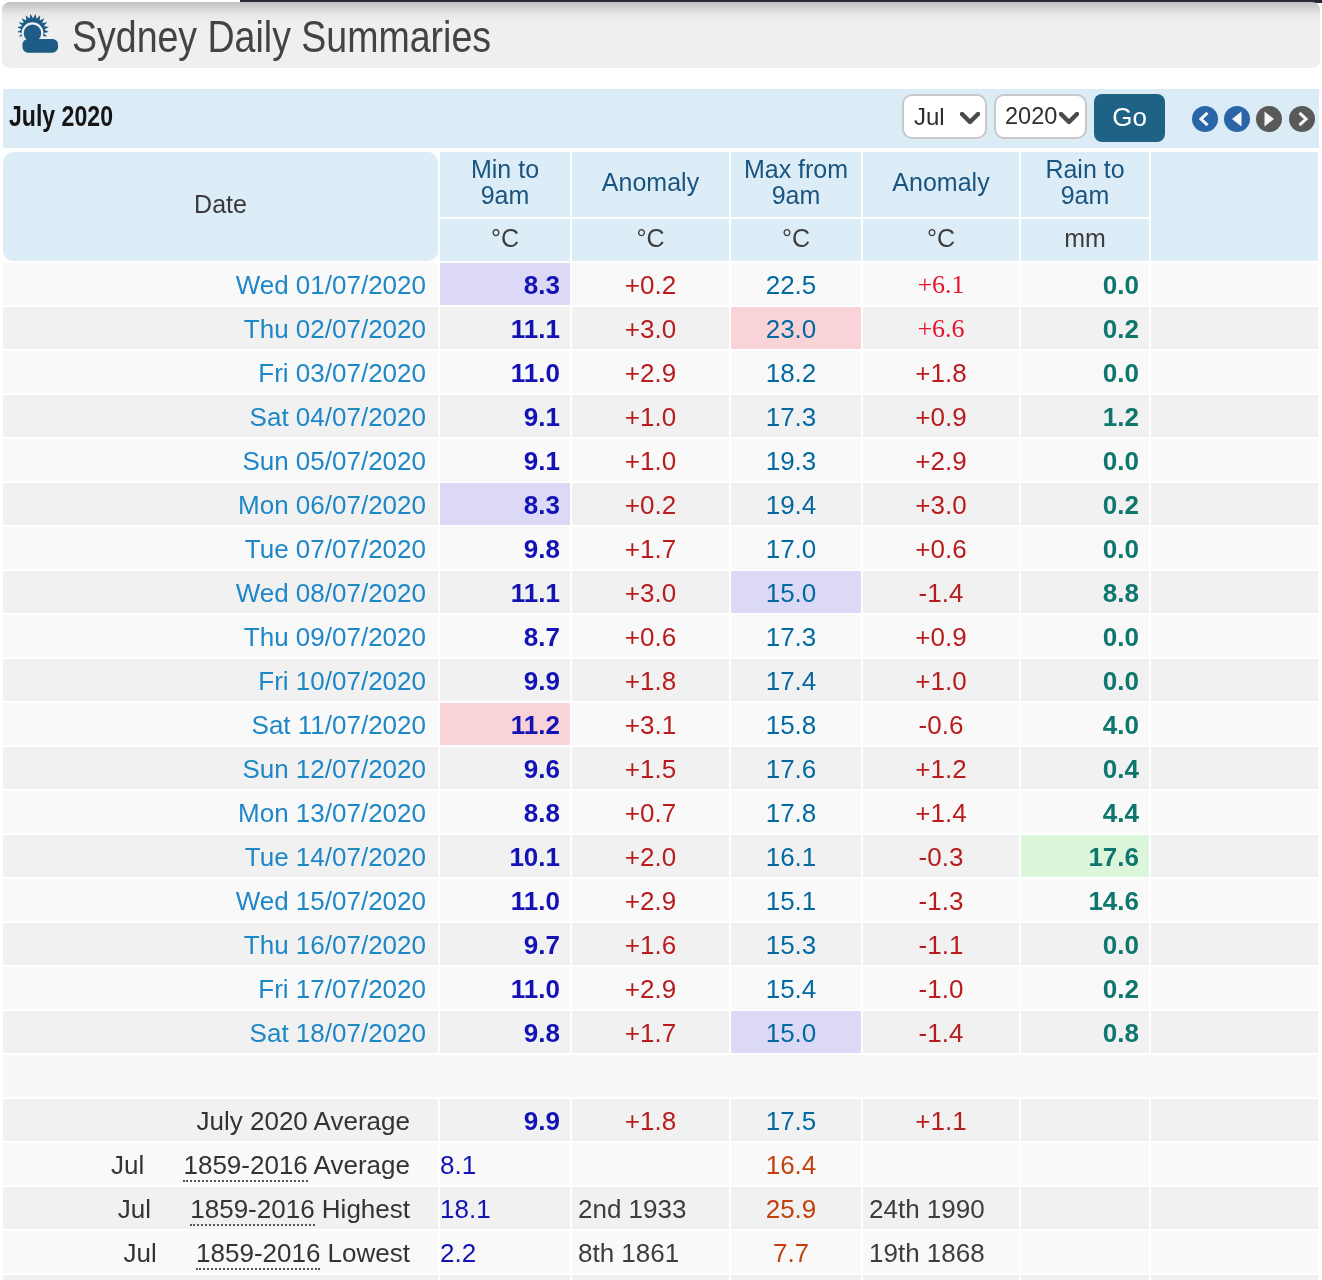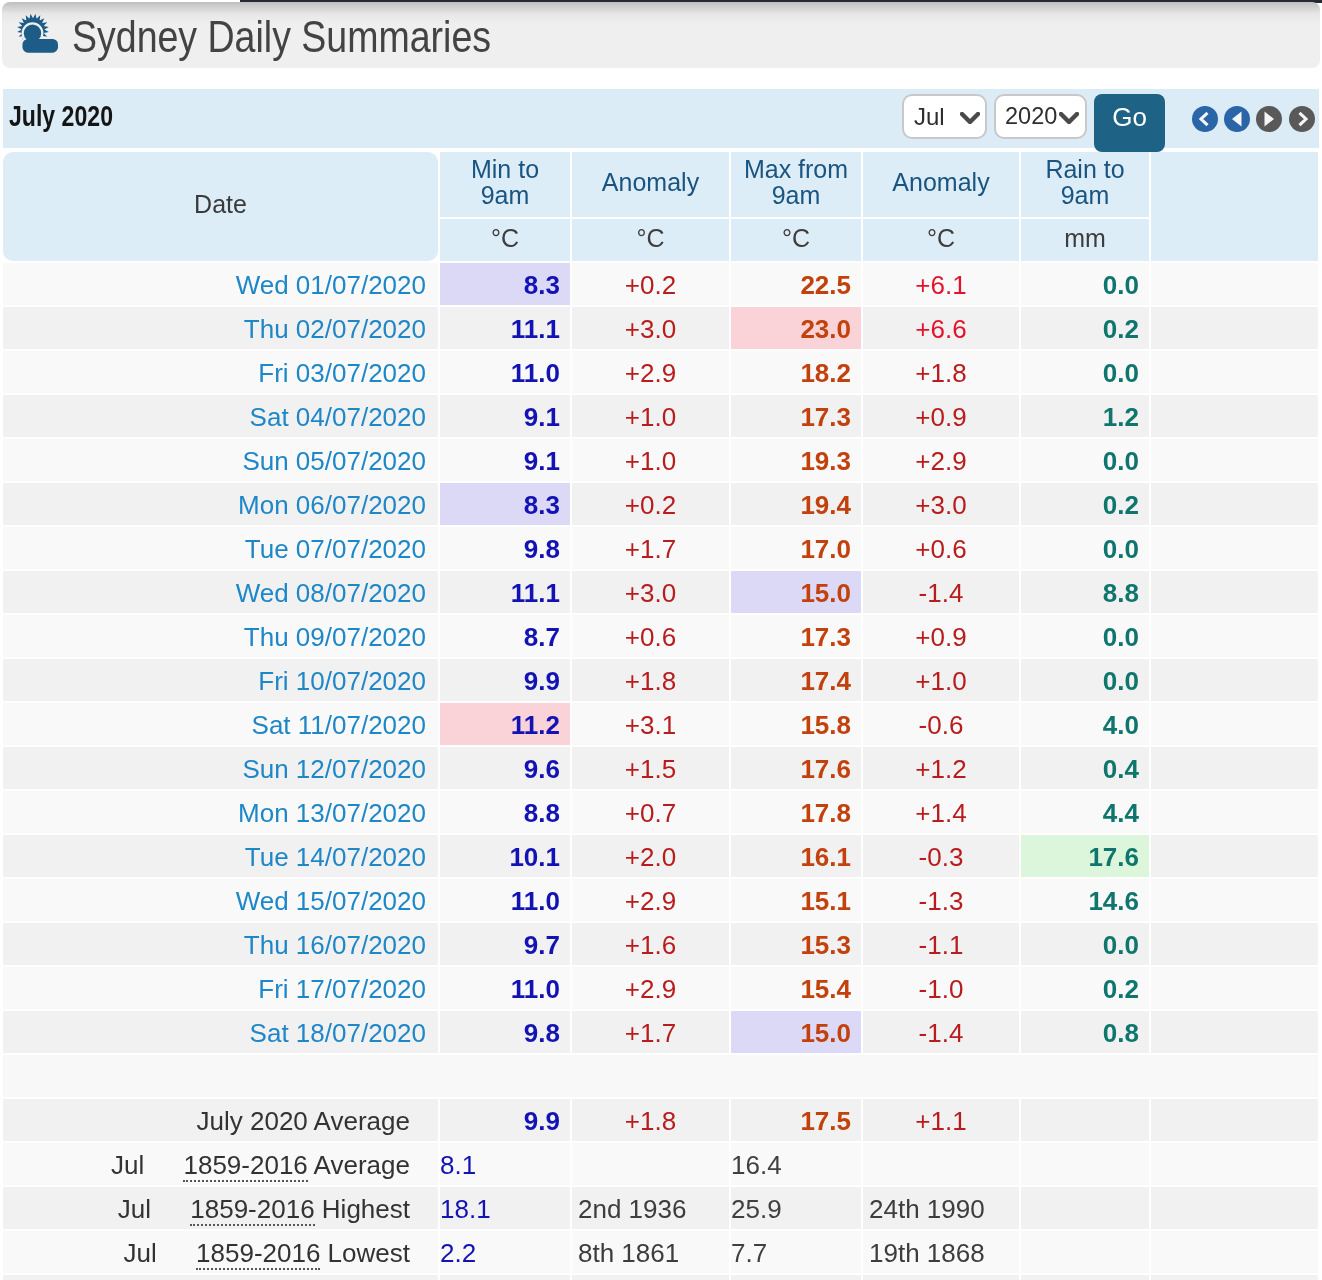--- a/index.html
+++ b/index.html
@@ -9,44 +9,44 @@
   #band { position:absolute; left:2px; top:2px; width:1318px; height:66px;
     border-radius:8px;
     background:linear-gradient(to bottom,#bfbfbf 0,#e7e7e7 12px,#efefef 22px,#efefef 100%); }
   #icon { position:absolute; left:11px; top:10px; }
   #julybar { position:absolute; left:3px; top:89px; width:1316px; height:59px; background:#dcecf7; }
   .sel { position:absolute; top:94px; height:41px; background:#fff; border:2px solid #c8c8c8;
     border-radius:10px; font-size:24px; color:#2e2e2e; line-height:41px; }
   #selmon { left:902px; width:71px; padding-left:10px;}
   #selyear { left:994px; width:80px; padding-left:9px; font-size:23.5px; }
   .chev { position:absolute; top:16px; }
-  #gobtn { position:absolute; left:1094px; top:94px; width:71px; height:58px; background:#1e6286;
+  #gobtn { position:absolute; left:1094px; top:94px; width:71px; height:48px; background:#1e6286;
     border-radius:8px; color:#fff; font-size:26px; text-align:center; line-height:46px; }
   .circ { position:absolute; top:106px; width:26px; height:26px; border-radius:50%; }
   .cblue { background:#2a65a8; } .cgray { background:#595959; }
   #tablewrap { position:absolute; left:1px; top:150px; }
   table { border-collapse:separate; border-spacing:2px; table-layout:fixed; width:1319px; }
   th, td { overflow:hidden; white-space:nowrap; vertical-align:middle; font-weight:normal; box-sizing:border-box; }
   thead th { background:#ddedf7;margin-left:12px; }
   .tr1 th { height:65px; }
   .tr2 th { height:42px; font-size:25px; color:#3d3d3d; text-align:center; padding-bottom:4px; }
   .coltitle { font-size:25px; color:#1a5480; text-align:center; line-height:26px; padding-bottom:5px; }
   #dateth { font-size:25px; color:#3a3a3a; text-align:center; padding-bottom:5px;border-radius:10px; }
   tbody td { height:42px; font-size:26px; padding-top:2px; }
   tbody tr.odd td { background:#f9f9f9; }
   tbody tr.even td { background:#f1f1f1; }
   tbody tr.blank td { background:#f8f8f8; }
   td.date { text-align:right; padding-right:12px; color:#1e87c8; }
   td.lbl { text-align:right; padding-right:28px; color:#333; }
   td.min { text-align:right; padding-right:10px; color:#1313b5; font-weight:bold; }
   td.minr { text-align:left; padding-right:10px; color:#1313b5; }
-  td.max { text-align:right; padding-right:10px; color:#c2410c; font-weight:bold; }
-  td.maxr { text-align:left; padding-right:10px; color:#404040; }
+  td.max { text-align:center; padding-right:10px; color:#0369a1; font-weight:normal; }
+  td.maxr { text-align:center; padding-right:10px; color:#c2410c; }
   td.anom { text-align:center; color:#b91c1c; }
-  td.anomred { text-align:center; color:#e4122b; }
+  td.anomred { text-align:center; color:#e4122b;font-family:Liberation Serif, serif; }
   td.anoml { text-align:left; padding-left:6px; color:#3d3d3d; }
   td.rain { text-align:right; padding-right:10px; color:#0f766e; font-weight:bold; }
   td.hlav { background:#dcd9f6 !important;margin-top:9px; }
   td.hpink { background:#f9d3d7 !important; }
   td.hgreen { background:#dcf6dc !important; }
   .dot { border-bottom:2px dotted #555;margin-left:32px; }
 </style>
 </head>
 <body>
 <div id="topstrip"></div>
@@ -306,21 +306,21 @@
           <td class="minr">8.1</td>
           <td></td>
           <td class="maxr">16.4</td>
           <td></td>
           <td></td>
           <td></td>
         </tr>
 <tr class="even">
           <td class="lbl">Jul <span class="dot">1859-2016</span> Highest</td>
           <td class="minr">18.1</td>
-          <td class="anoml">2nd 1936</td>
+          <td class="anoml">2nd 1933</td>
           <td class="maxr">25.9</td>
           <td class="anoml">24th 1990</td>
           <td></td>
           <td></td>
         </tr>
 <tr class="odd">
           <td class="lbl">Jul <span class="dot">1859-2016</span> Lowest</td>
           <td class="minr">2.2</td>
           <td class="anoml">8th 1861</td>
           <td class="maxr">7.7</td>

